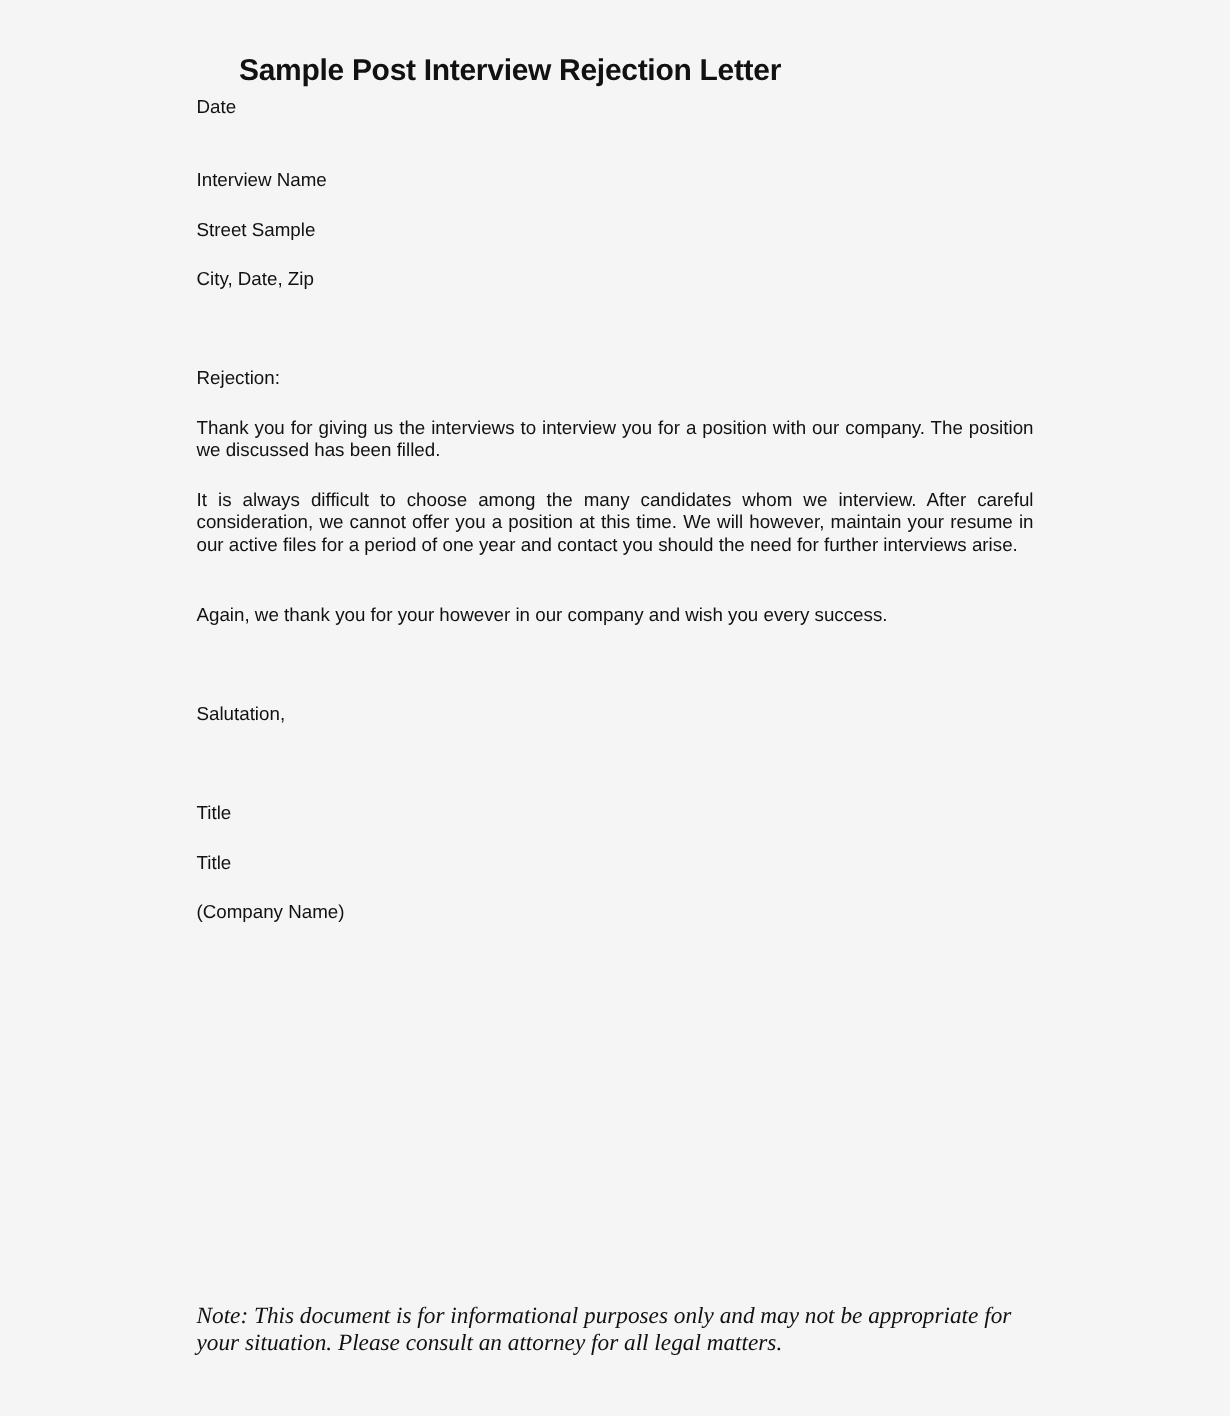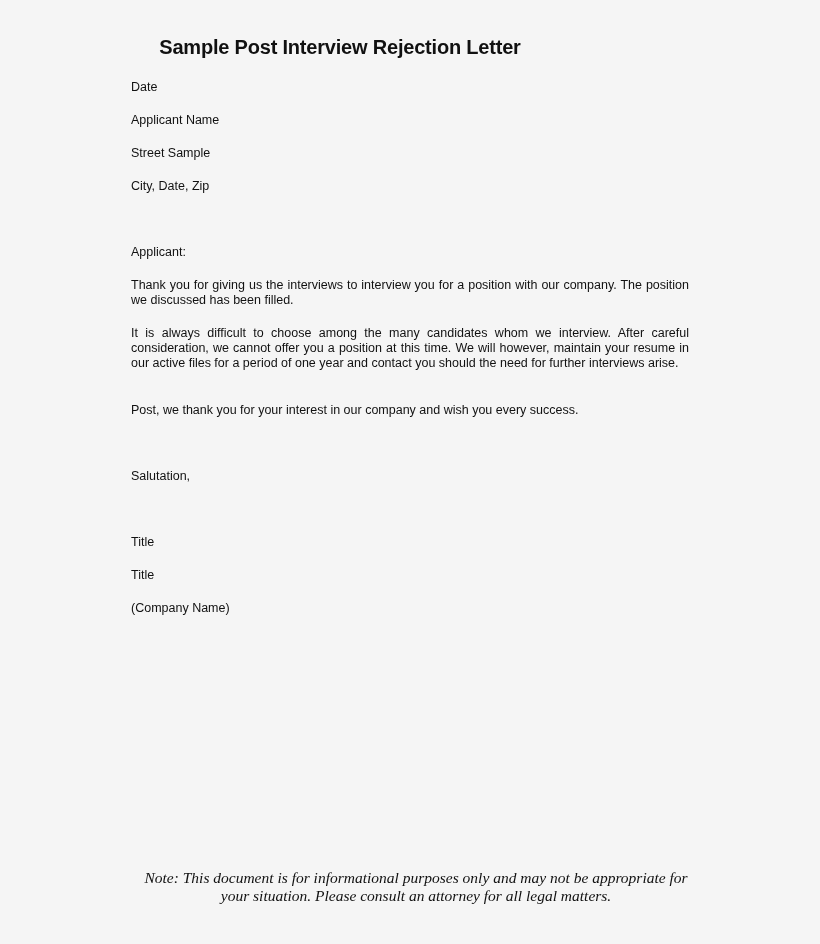--- a/index.html
+++ b/index.html
@@ -13,38 +13,38 @@
       font-size: 20px; font-weight: bold; letter-spacing: -0.2px;
     }
     .line { position: absolute; left: 131px; font-size: 12.5px; line-height: 15px; }
     .para {
       position: absolute; left: 131px; width: 558px; font-size: 12.5px;
       line-height: 15px; text-align: justify;
     }
     .note {
       position: absolute; left: 131px; top: 869px; width: 570px;
       font-family: "Liberation Serif", serif; font-style: italic;
-      font-size: 15.5px; line-height: 17.5px; text-align: center;
+      font-size: 15.5px; line-height: 17.5px;
     }
   </style>
 </head>
 <body>
 
 <div class="title">Sample Post Interview Rejection Letter</div>
 
-<div class="line" style="top:80px">Date</div>
-<div class="line" style="top:113px">Applicant Name</div>
+<div class="line" style="top:64px">Date</div>
+<div class="line" style="top:113px">Interview Name</div>
 <div class="line" style="top:146px">Street Sample</div>
 <div class="line" style="top:179px">City, Date, Zip</div>
 
-<div class="line" style="top:245px">Applicant:</div>
+<div class="line" style="top:245px">Rejection:</div>
 
 <div class="para" style="top:278px">Thank you for giving us the interviews to interview you for a position with our company.  The position we discussed has been filled.</div>
 <div class="para" style="top:326px">It is always difficult to choose among the many candidates whom we interview.  After careful consideration, we cannot offer you a position at this time.  We will however, maintain your resume in our active files for a period of one year and contact you should the need for further interviews arise.</div>
-<div class="para" style="top:403px">Post, we thank you for your interest in our company and wish you every success.</div>
+<div class="para" style="top:403px">Again, we thank you for your however in our company and wish you every success.</div>
 
 <div class="line" style="top:469px">Salutation,</div>
 
 <div class="line" style="top:535px">Title</div>
 <div class="line" style="top:568px">Title</div>
 <div class="line" style="top:601px">(Company Name)</div>
 
 <div class="note">Note: This document is for informational purposes only and may not be appropriate for your situation. Please consult an attorney for all legal matters.</div>
 
 </body></html>

